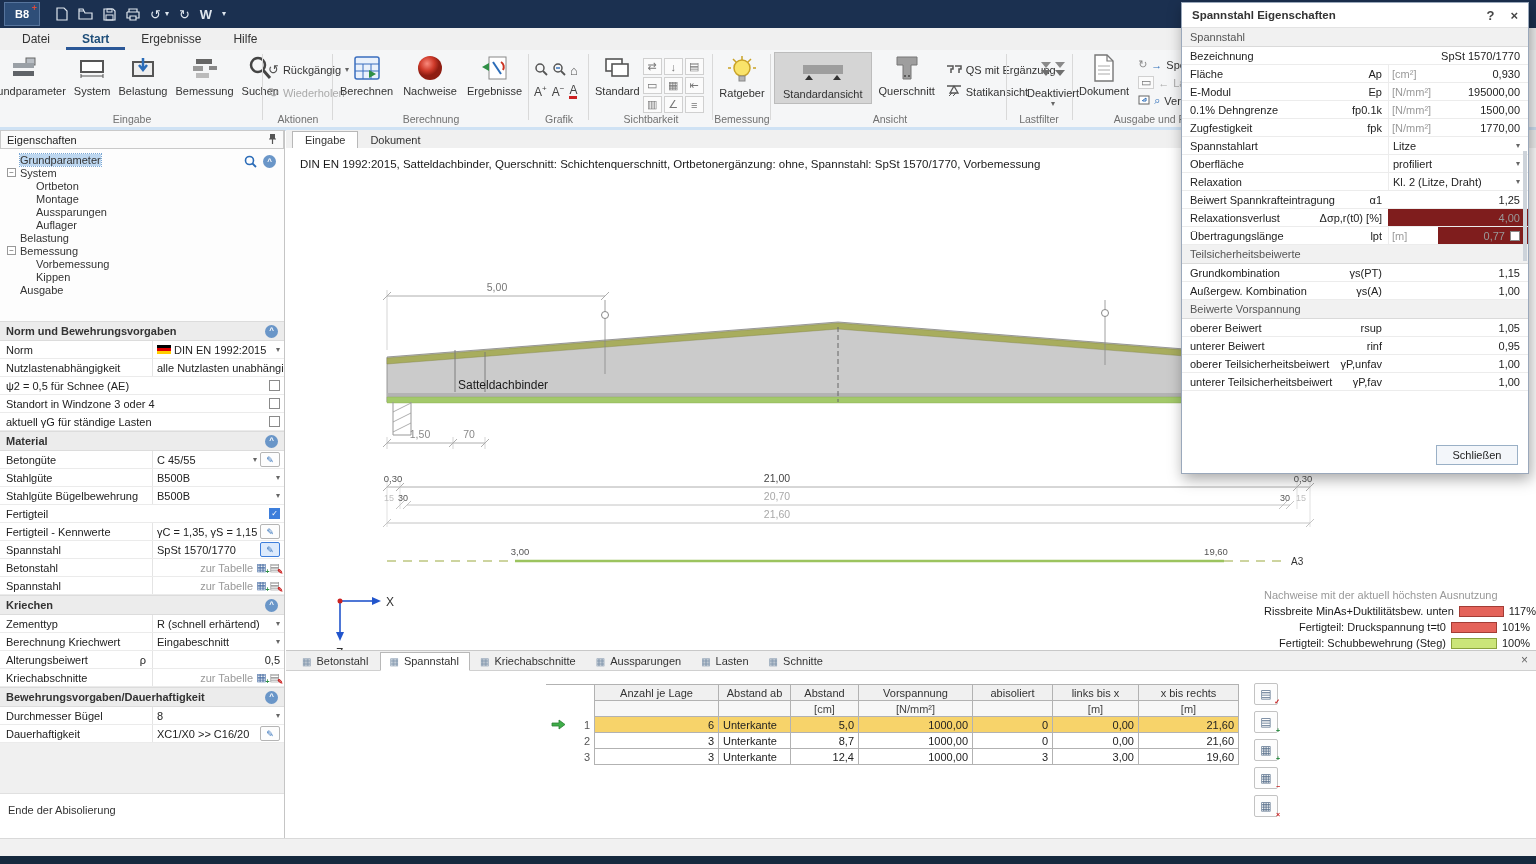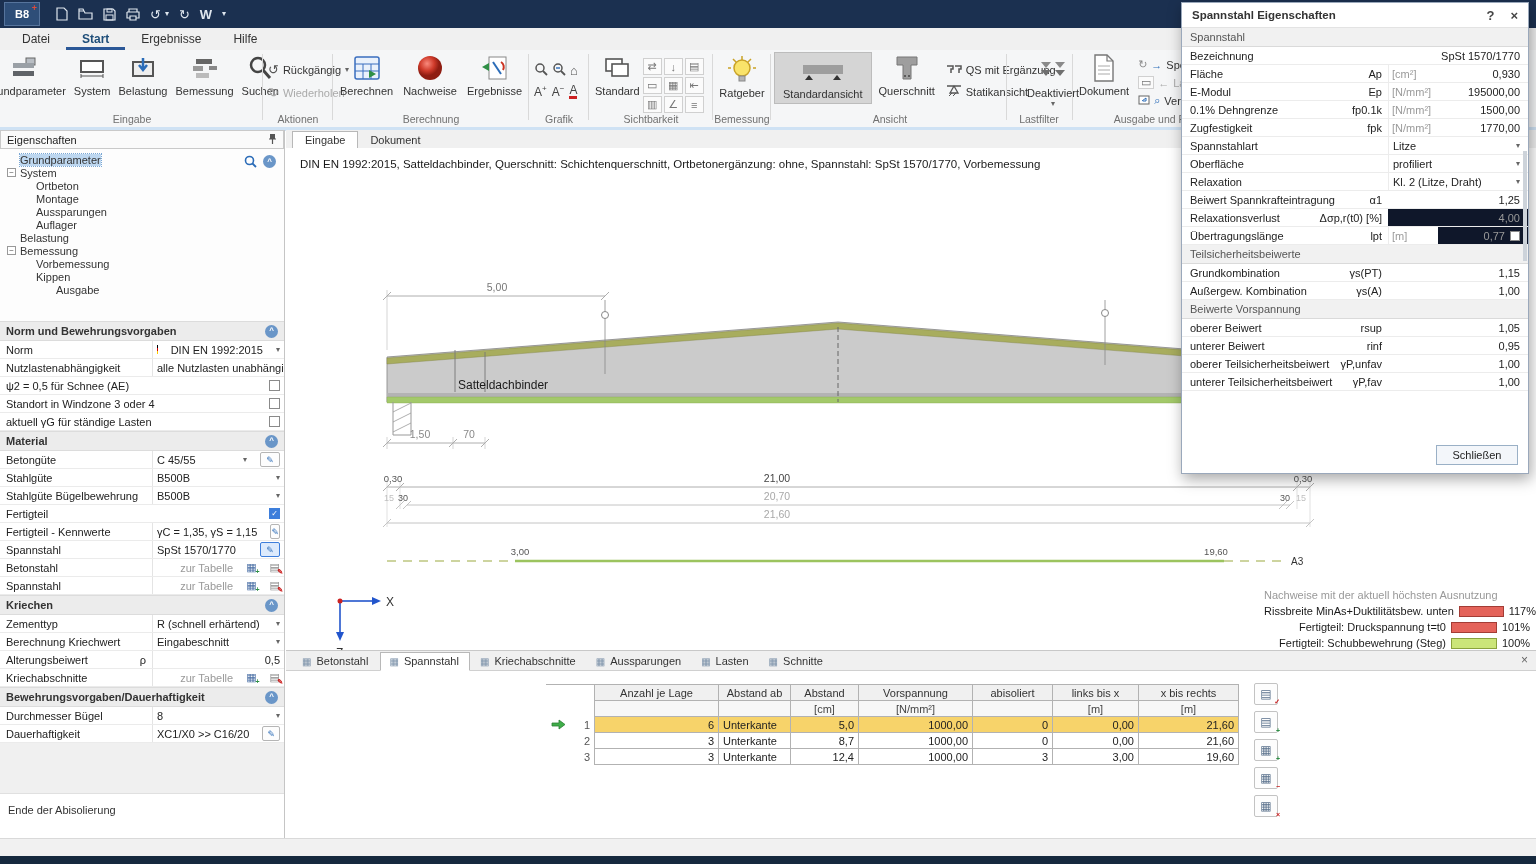--- a/index.html
+++ b/index.html
@@ -39,21 +39,21 @@
   .titem .box{width:9px;height:9px;border:1px solid #999;background:#fff;font-size:8px;line-height:7px;text-align:center;color:#555;margin-right:4px;box-sizing:border-box;}
   .tsel{background:#bdd7f0;outline:1px dotted #7aa7d4;}
   #treeicons{position:absolute;top:6px;right:8px;display:flex;gap:6px;}
   .bluecirc{width:13px;height:13px;border-radius:50%;background:#6a96c8;color:#fff;font-size:8px;font-weight:bold;
             display:flex;align-items:center;justify-content:center;line-height:1;}
   .sechead{height:18px;background:#ececec;border-top:1px solid #dcdcdc;border-bottom:1px solid #dcdcdc;
            display:flex;align-items:center;padding:0 6px;color:#333;font-weight:bold;justify-content:space-between;}
   .prow{height:17px;background:#fff;border-bottom:1px solid #ebebeb;display:flex;align-items:stretch;}
   .plabel{flex:0 0 146px;display:flex;align-items:center;padding-left:6px;color:#222;white-space:nowrap;overflow:hidden;}
   .plabel .sym{margin-left:auto;padding-right:6px;}
-  .pval{flex:1;display:flex;align-items:center;border-left:1px solid #e4e4e4;padding:0 4px;gap:13px;white-space:nowrap;overflow:hidden;}
+  .pval{flex:1;display:flex;align-items:center;border-left:1px solid #e4e4e4;padding:0 4px;gap:3px;white-space:nowrap;overflow:hidden;}
   .pval .grow{flex:1;}
   .flag{width:14px;height:9px;display:inline-block;}
   .flag div{height:3px;}
   .editbtn{width:18px;height:13px;border:1px solid #b5b5b5;background:#fdfdfd;color:#2b6cb8;font-size:9px;
            display:flex;align-items:center;justify-content:center;border-radius:2px;}
   .editbtn.on{border-color:#3d7edb;background:#dceafc;}
   .cb{width:11px;height:11px;border:1px solid #8a8a8a;background:#fff;box-sizing:border-box;margin-left:auto;}
   .cb.checked{background:#3d7edb;border-color:#3d7edb;color:#fff;font-size:8px;line-height:10px;text-align:center;}
   .zurtab{color:#999;}
   .gridicon{color:#4a6fa5;font-size:11px;position:relative;line-height:1;}
@@ -100,21 +100,21 @@
   #dtitle{height:24px;display:flex;align-items:center;padding:0 10px;border-bottom:1px solid #e3e3e3;color:#333;font-size:11.5px;font-weight:bold;}
   #dtitle .dbtns{margin-left:auto;display:flex;gap:16px;color:#444;font-size:13px;}
   .dsec{height:18px;background:#f1f1f1;border-bottom:1px solid #dadada;display:flex;align-items:center;padding:0 8px;color:#555;}
   .drow{height:17px;border-bottom:1px solid #ececec;display:flex;align-items:stretch;font-size:11px;}
   .dlab{flex:0 0 198px;display:flex;align-items:center;padding-left:8px;color:#222;white-space:nowrap;}
   .dlab .sym{margin-left:auto;padding-right:6px;}
   .dunit{flex:0 0 46px;display:flex;align-items:center;color:#9a9a9a;border-left:1px solid #ececec;padding-left:3px;white-space:nowrap;}
   .dval{flex:1;display:flex;align-items:center;justify-content:flex-end;padding-right:8px;color:#222;white-space:nowrap;}
   .dval.ddl{justify-content:flex-start;border-left:1px solid #ececec;padding-left:4px;}
   .dval .caret{margin-left:auto;}
-  .dval.gray{background:#0f172a;color:#999;}
+  .dval.gray{background:#7f1d1d;color:#999;}
   .selval{background:#3399ff;color:#fff;padding:0 3px;}
   .dcb{width:10px;height:10px;border:1px solid #8a8a8a;background:#fff;margin-left:5px;box-sizing:border-box;}
   #dclose{position:absolute;right:10px;bottom:8px;width:80px;height:18px;border:1px solid #9ab0c6;background:#f3f6fa;
           display:flex;align-items:center;justify-content:center;color:#222;}
   #dscroll{position:absolute;right:1px;top:148px;width:4px;height:110px;background:#cdd3da;}
   
   #statusbar{left:0;top:838px;width:1536px;height:18px;background:#f1f1f1;border-top:1px solid #d9d9d9;box-sizing:border-box;}
   #bottomstrip{left:0;top:856px;width:1536px;height:8px;background:#16293e;}
   svg text{font-family:"Liberation Sans",sans-serif;}
 </style>
@@ -482,21 +482,21 @@
       <div class="titem" style="padding-left:7px;">
           <span class="box">−</span>
           <span>Bemessung</span>
         </div>
       <div class="titem" style="padding-left:36px;">
           <span>Vorbemessung</span>
         </div>
       <div class="titem" style="padding-left:36px;">
           <span>Kippen</span>
         </div>
-      <div class="titem" style="padding-left:20px;margin-left:36px;">
+      <div class="titem" style="padding-left:20px;">
           <span>Ausgabe</span>
         </div>
     </div>
 
     <div class="sechead">
       <span>Norm und Bewehrungsvorgaben</span>
       <span class="bluecirc">^</span>
     </div>
     <div class="prow">
       <div class="plabel">Norm</div>

